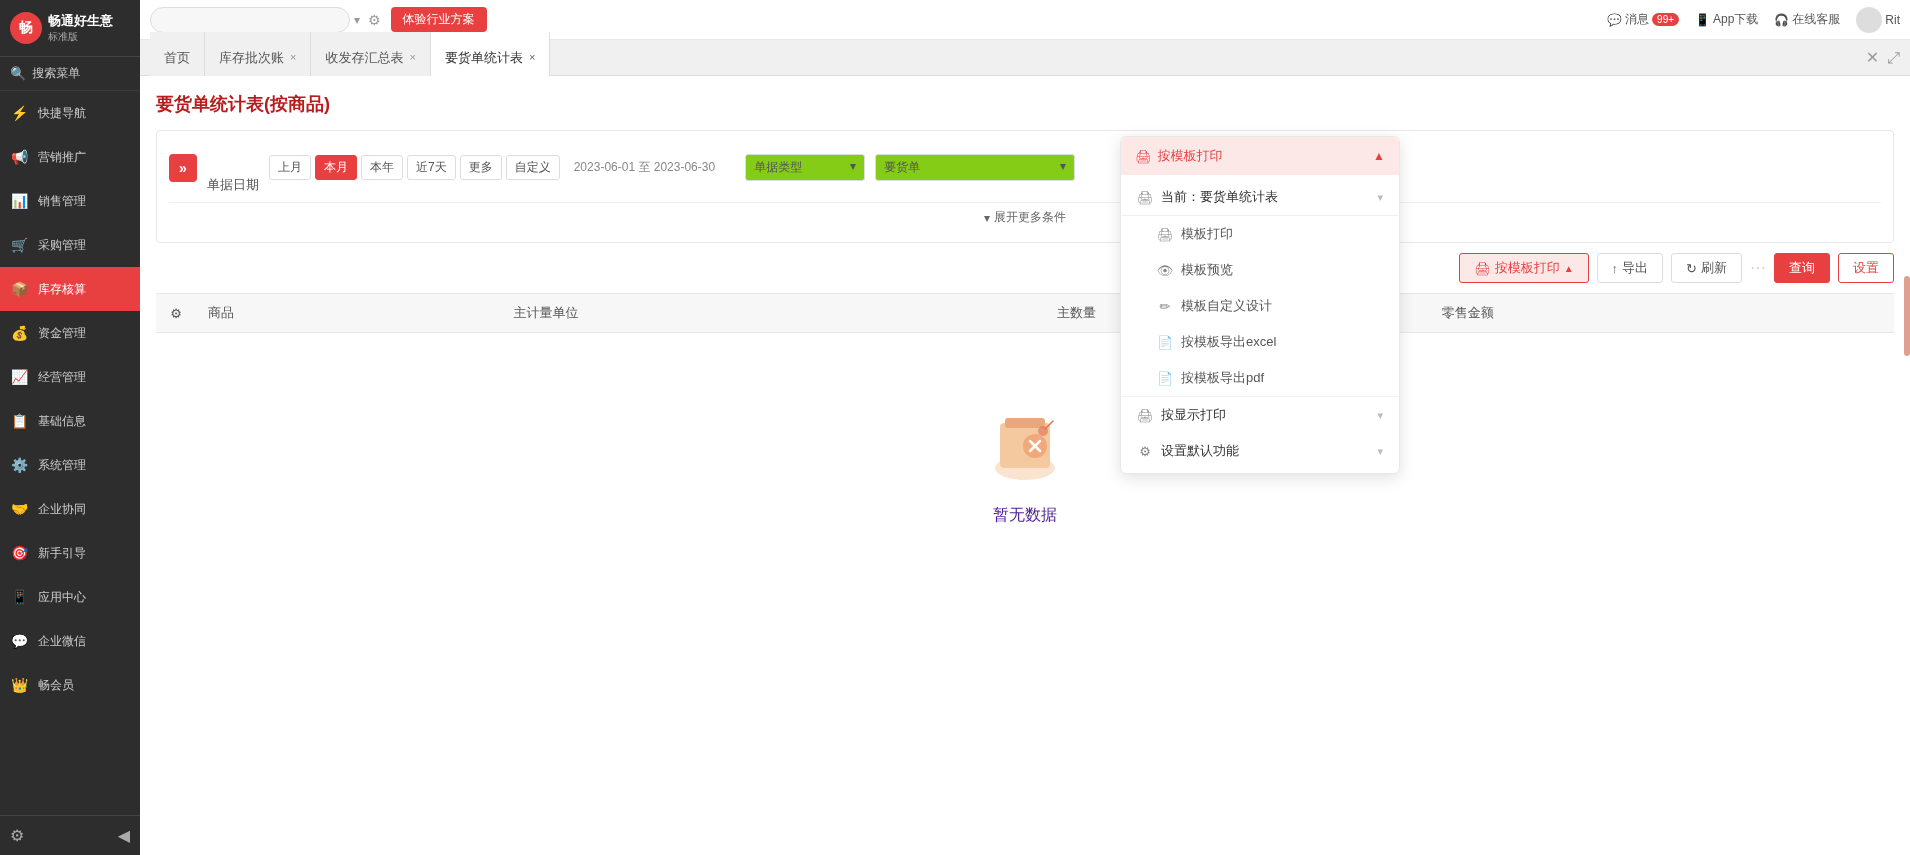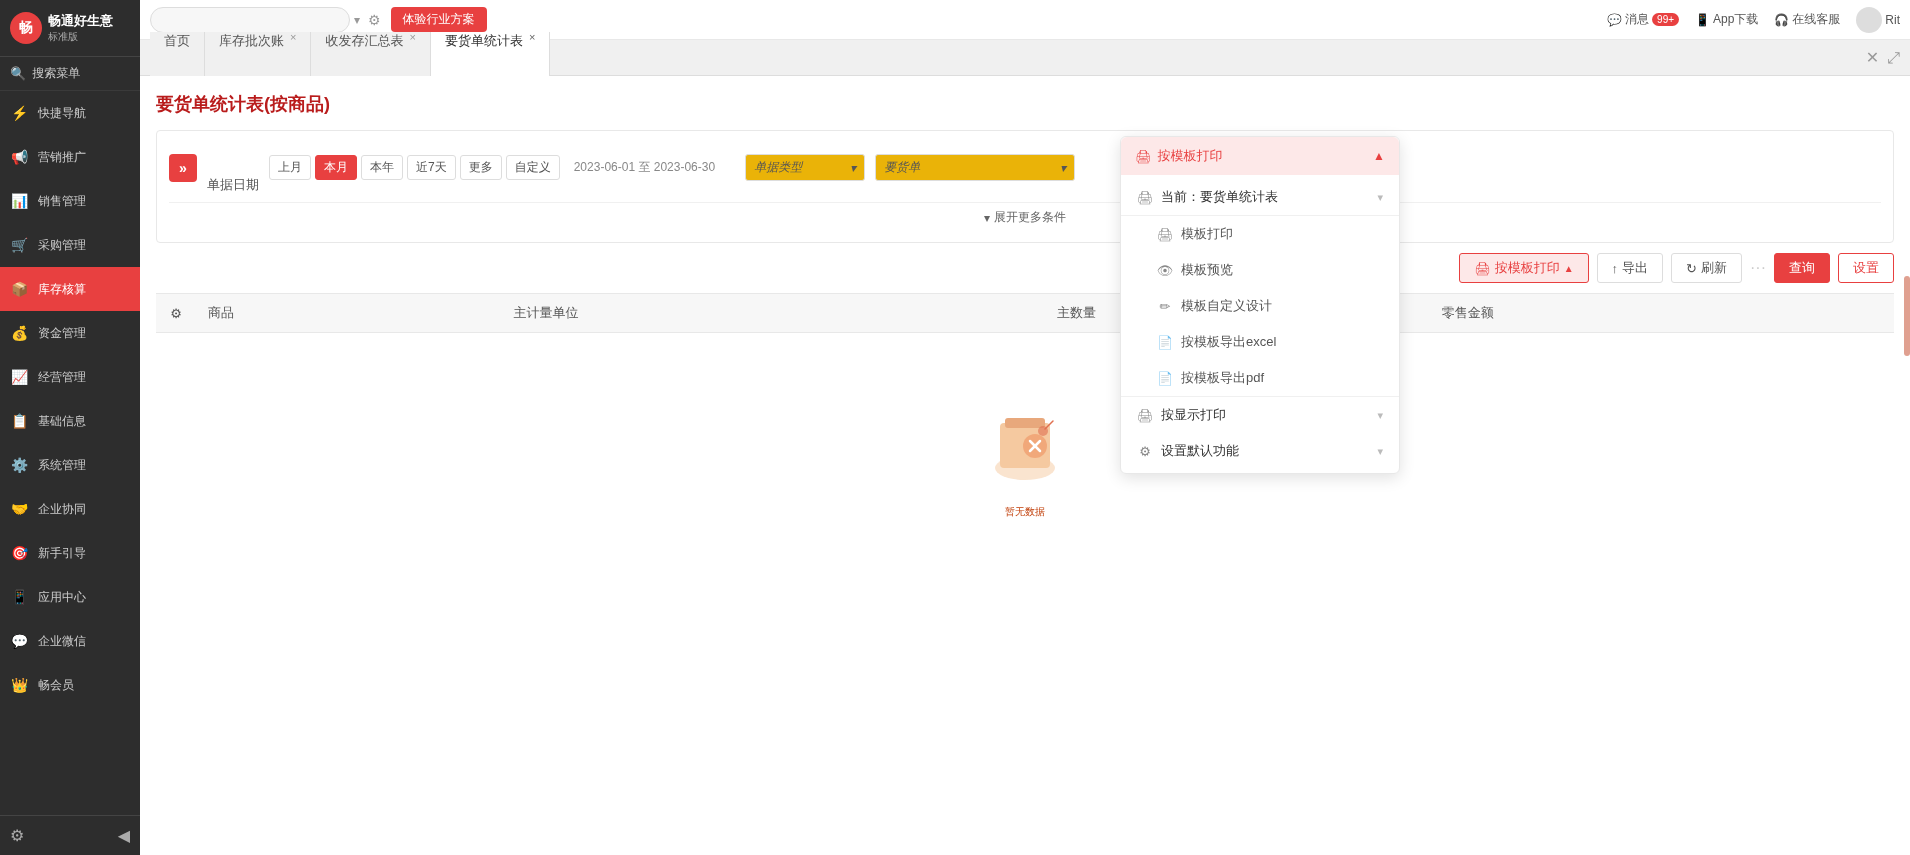--- a/index.html
+++ b/index.html
@@ -182,20 +182,21 @@
       background: #f0f0f0;
       display: flex;
       align-items: center;
       border-bottom: 1px solid #ddd;
       padding: 0 0 0 10px;
       flex-shrink: 0;
       position: relative;
     }
     .tab {
       display: flex;
+      align-items: center;
       padding: 0 14px;
       height: 52px;
       font-size: 13px;
       color: #555;
       cursor: pointer;
       border-right: 1px solid #ddd;
       background: #f0f0f0;
       white-space: nowrap;
     }
     .tab.active { background: #fff; color: #333; font-weight: 500; }
@@ -291,31 +292,30 @@
       color: white;
       border-color: #e84040;
     }
     .date-range-text {
       font-size: 12px;
       color: #888;
       margin-left: 4px;
     }
     .filter-select {
       display: flex;
-      align-items: center;
+      align-items: flex-start;
       border: 1px solid #ddd;
       border-radius: 3px;
       padding: 4px 8px;
       font-size: 12px;
       color: #555;
       cursor: pointer;
-      background: #eab308;
+      background: #84cc16;
       min-width: 120px;
       justify-content: space-between;
-      font-style: italic;
     }
 
     .expand-more {
       display: flex;
       align-items: center;
       justify-content: center;
       padding: 6px;
       color: #666;
       font-size: 12px;
       cursor: pointer;
@@ -379,22 +379,22 @@
       align-items: center;
       justify-content: center;
       padding: 60px 0;
     }
     .empty-icon {
       width: 100px;
       height: 100px;
       margin-bottom: 12px;
     }
     .empty-text {
-      font-size: 10px;
-      color: #c2410c;
+      font-size: 16px;
+      color: #4c1d95;
     }
 
     
     .dropdown-menu {
       position: fixed;
       top: 136px;
       left: 1120px;
       width: 280px;
       background: white;
       border: 1px solid #e8e8e8;

